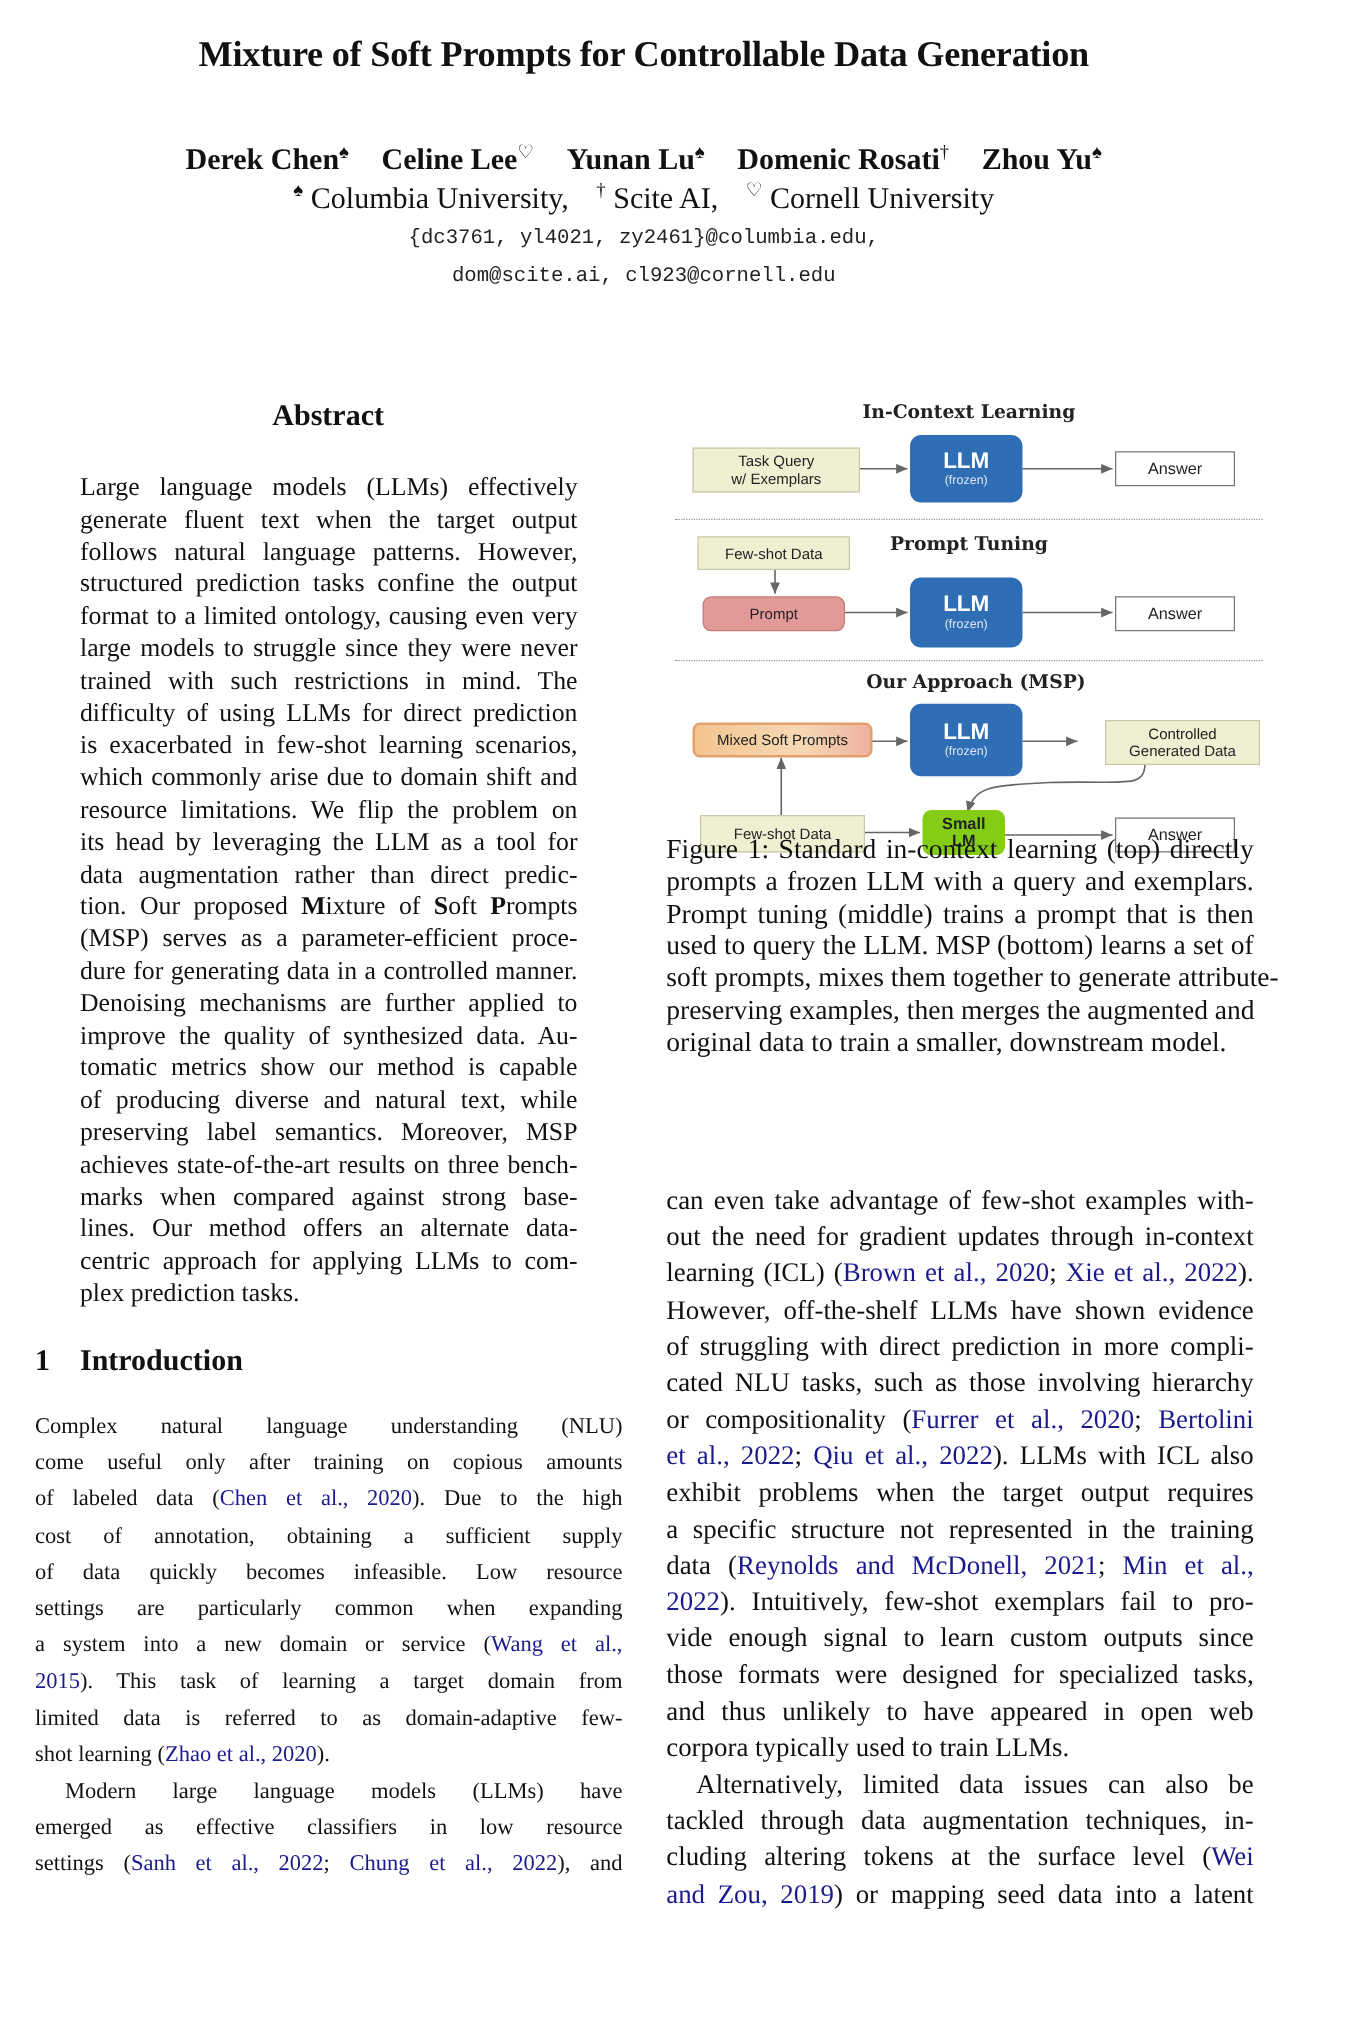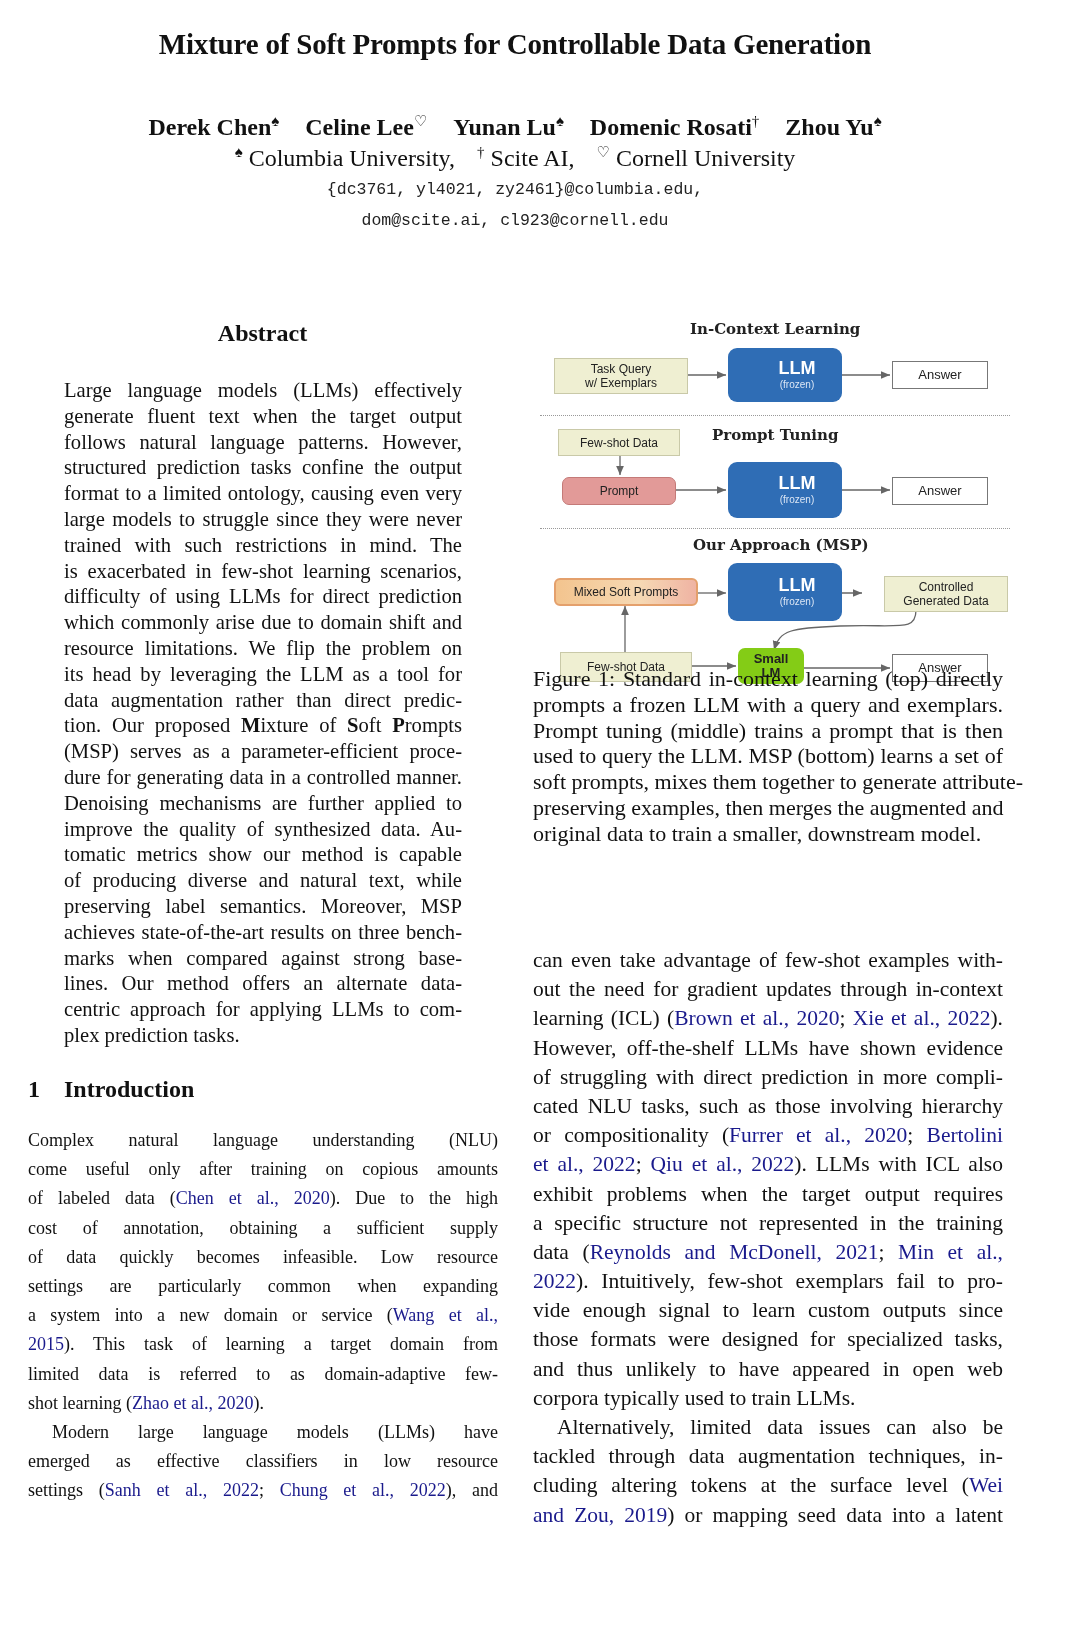--- a/index.html
+++ b/index.html
@@ -27,21 +27,21 @@
   .right { left:533px; top:946px; width:470px; font-size:21.5px; line-height:29.2px; }
   .right .line { height:29.2px; }
   .indent { padding-left:24px; }
   .cite { color:#1a1a8c; }
   b.k { font-weight:bold; }
   
   .fig { left:540px; top:310px; width:470px; height:390px; font-family:"Liberation Sans", "DejaVu Sans", sans-serif; }
   .fig .h { position:absolute; font-family:"DejaVu Serif", serif; font-weight:bold; font-size:15px; color:#222; }
   .box { position:absolute; display:flex; align-items:center; justify-content:center; text-align:center; font-size:12px; color:#222; line-height:14px; }
   .cream { background:#efefd2; border:1px solid #c9c9a8; }
-  .llm { background:#2f6db5; color:#fff; border-radius:9px; flex-direction:column;padding-left:24px; }
+  .llm { background:#2f6db5; color:#fff; border-radius:9px; flex-direction:column; }
   .llm .t { font-weight:bold; font-size:18px; line-height:20px; }
   .llm .s { font-size:10px; color:#dbe6f5; }
   .ans { background:#fff; border:1px solid #777; font-size:13px; }
   .prompt { background:#e29a98; border:1px solid #c47a78; border-radius:7px; }
   .mixed { background:linear-gradient(90deg,#f3c48e,#f6d9b4 60%,#efb3a3); border:2px solid #e4a06c; border-radius:6px; }
   .small { background:#84cc16; border-radius:7px; font-weight:bold; font-size:13px; }
   .dots { position:absolute; left:0; width:470px; border-top:1.5px dotted #999; }
   .caption { left:533px; top:666px; width:470px; font-size:22px; line-height:25.8px; }
 </style>
 </head>
@@ -65,22 +65,22 @@
 
 <div class="abs abs-head">Abstract</div>
 <div class="abs col abstract">
   <span class="line">Large language models (LLMs) effectively</span>
   <span class="line">generate fluent text when the target output</span>
   <span class="line">follows natural language patterns.  However,</span>
   <span class="line">structured prediction tasks confine the output</span>
   <span class="line">format to a limited ontology, causing even very</span>
   <span class="line">large models to struggle since they were never</span>
   <span class="line">trained with such restrictions in mind.  The</span>
+  <span class="line">difficulty of using LLMs for direct prediction</span>
   <span class="line">is exacerbated in few-shot learning scenarios,</span>
-  <span class="line">difficulty of using LLMs for direct prediction</span>
   <span class="line">which commonly arise due to domain shift and</span>
   <span class="line">resource limitations.  We flip the problem on</span>
   <span class="line">its head by leveraging the LLM as a tool for</span>
   <span class="line">data augmentation rather than direct predic-</span>
   <span class="line">tion.  Our proposed <b class="k">M</b>ixture of <b class="k">S</b>oft <b class="k">P</b>rompts</span>
   <span class="line">(MSP) serves as a parameter-efficient proce-</span>
   <span class="line">dure for generating data in a controlled manner.</span>
   <span class="line">Denoising mechanisms are further applied to</span>
   <span class="line">improve the quality of synthesized data.  Au-</span>
   <span class="line">tomatic metrics show our method is capable</span>

